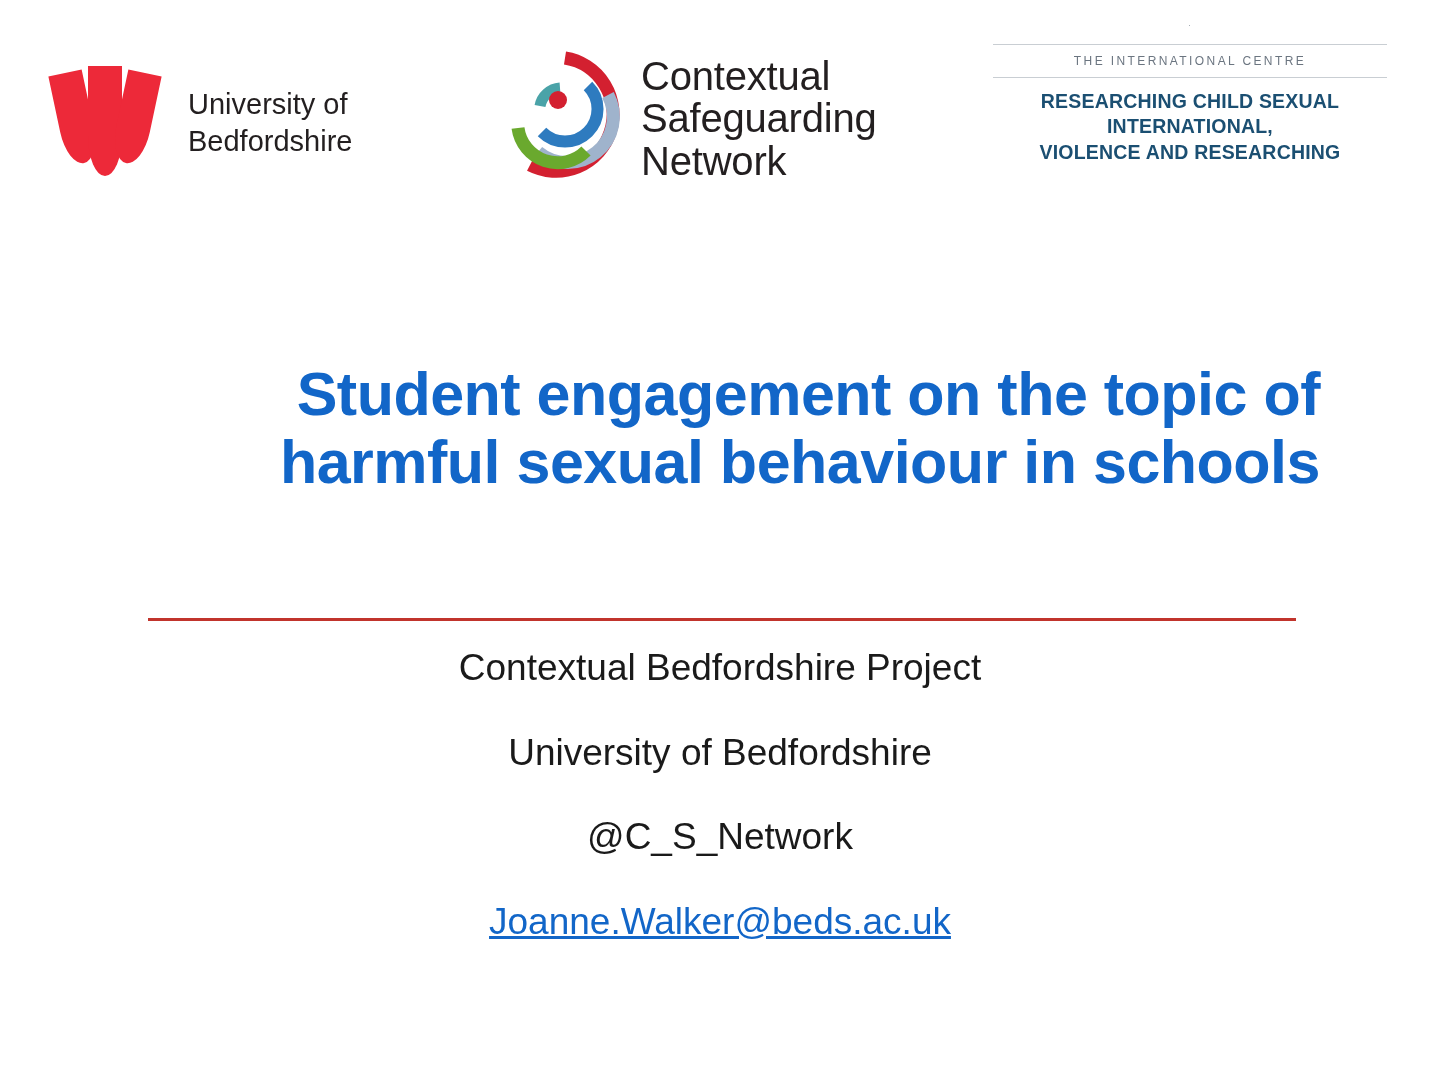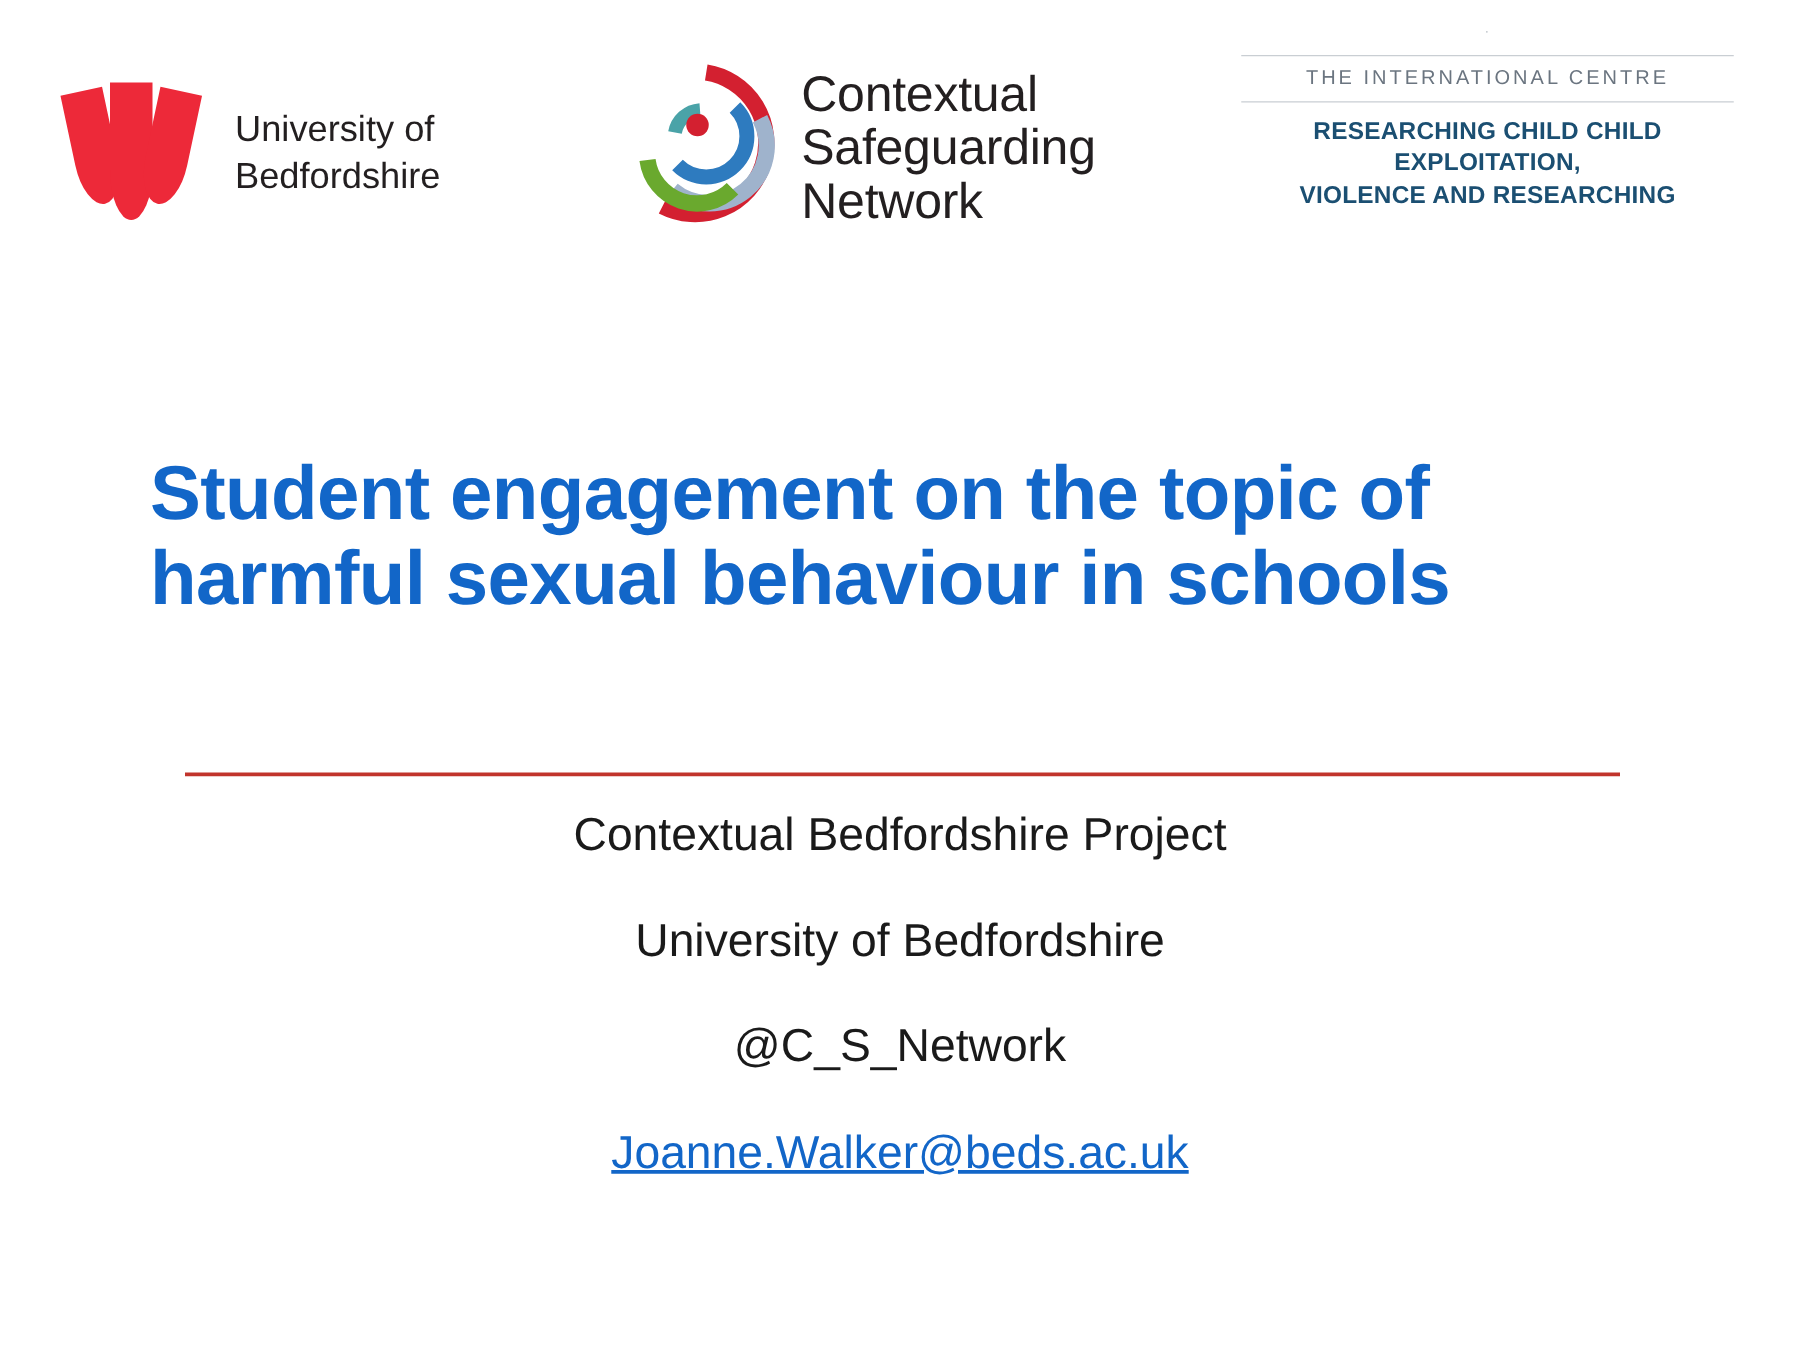--- a/index.html
+++ b/index.html
@@ -117,21 +117,21 @@
     color: #9aa3ab;
     letter-spacing: 1px;
     margin-top: 0px;
   }
   .ic-rule {
     height: 1px;
     background: #c9ced3;
     margin: 14px 18px 9px 18px;
   }
   .ic-top {
-    font-size: 16px;
+    font-size: 12px;
     letter-spacing: 2.4px;
     color: #6b7580;
     font-weight: normal;
   }
   .ic-rule2 {
     height: 1px;
     background: #c9ced3;
     margin: 9px 18px 11px 18px;
   }
   .ic-main {
@@ -141,21 +141,21 @@
     font-weight: bold;
     letter-spacing: 0.2px;
   }
 
   
   .title {
     position: absolute;
     left: 120px;
     top: 360px;
     width: 1200px;
-    text-align: left;
+    text-align: right;
     font-size: 61px;
     line-height: 1.12;
     font-weight: bold;
     color: #1266c8;
     letter-spacing: -0.5px;
   }
 
   
   .divider {
     position: absolute;
@@ -226,21 +226,21 @@
       <div>Network</div>
     </div>
   </div>
 
   <div class="ic-logo">
     <div class="ic-tiny">·</div>
     <div class="ic-rule"></div>
     <div class="ic-top">THE INTERNATIONAL CENTRE</div>
     <div class="ic-rule2"></div>
     <div class="ic-main">
-      <div>RESEARCHING CHILD CHILD EXPLOITATION,</div>
+      <div>RESEARCHING CHILD SEXUAL INTERNATIONAL,</div>
       <div>VIOLENCE AND RESEARCHING</div>
     </div>
   </div>
 
 </div>
 
 <div class="title">Student engagement on the topic of harmful sexual behaviour in schools</div>
 
 <div class="divider"></div>
 

